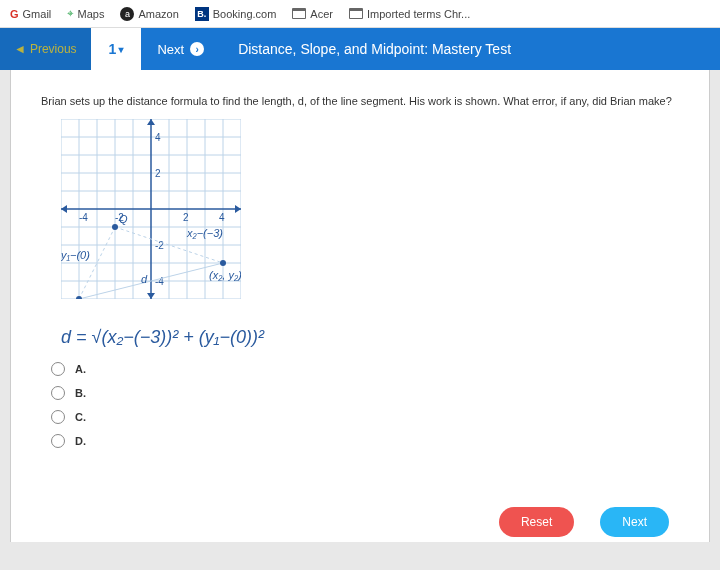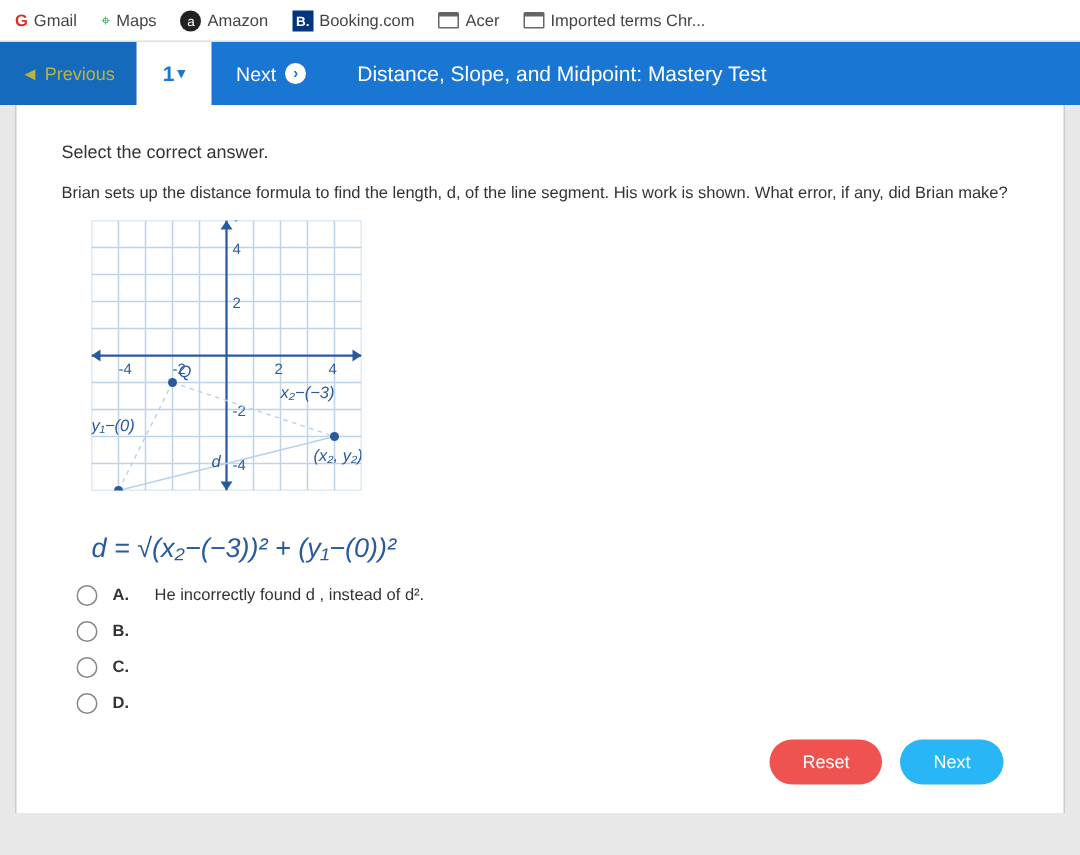--- a/index.html
+++ b/index.html
@@ -20,21 +20,21 @@
 .grid{position:absolute;left:20px;top:10px;width:180px;height:180px}
 .grid line{stroke:#bcd3e8;stroke-width:1}
 .grid .axis{stroke:#2a5a9e;stroke-width:1.5}
 .grid text{font-size:10px;fill:#2a5a9e}
 .grid .lbl{font-style:italic;font-size:11px}
 .formula{font-size:18px;font-style:italic;color:#2a5a9e;margin:8px 0 14px 20px}
 .choices{margin-left:10px}
 .choice{display:flex;align-items:center;gap:10px;margin:10px 0;font-size:11px;color:#333;cursor:pointer}
 .radio{width:14px;height:14px;border:1px solid #888;border-radius:50%;flex-shrink:0}
 .letter{font-weight:bold;width:18px}
-.footer{position:absolute;bottom:19px;right:40px;display:flex;gap:12px}
+.footer{position:absolute;bottom:5px;right:40px;display:flex;gap:26px}
 .btn{padding:8px 22px;border-radius:16px;color:#fff;font-size:12px;cursor:pointer;border:none}
 .btn-reset{background:#ef5350}
 .btn-next{background:#29b6f6}
 .folder-icon{width:14px;height:11px;border:1px solid #666;border-top:3px solid #666;border-radius:1px;display:inline-block}
 </style>
 </head>
 <body>
 
 <div class="bookmarks">
   <div class="bm-item">
@@ -73,21 +73,20 @@
       <span class="chk">▾</span>
     </div>
   <div class="next-btn">
       <span>Next</span>
       <span class="circ">›</span>
     </div>
   <div class="title">Distance, Slope, and Midpoint: Mastery Test</div>
 </div>
 
 <div class="content">
-  <div class="instr">Select the correct answer.</div>
   <div class="stem">Brian sets up the distance formula to find the length, d, of the line segment. His work is shown. What error, if any, did Brian make?</div>
 
   <div class="graph">
     <svg class="grid" viewBox="0 0 180 180">
 
       <g>
         <line x1="0" y1="0" x2="180" y2="0"></line>
           <line x1="0" y1="18" x2="180" y2="18"></line>
           <line x1="0" y1="36" x2="180" y2="36"></line>
           <line x1="0" y1="54" x2="180" y2="54"></line>
@@ -144,21 +143,20 @@
       <text x="80" y="164" class="lbl">d</text>
     </svg>
   </div>
 
   <div class="formula">d = √(x₂−(−3))² + (y₁−(0))²</div>
 
   <div class="choices">
     <div class="choice">
       <span class="radio"></span>
       <span class="letter">A.</span>
-      <span>He incorrectly found d , instead of d².</span>
     </div>
     <div class="choice">
       <span class="radio"></span>
       <span class="letter">B.</span>
     </div>
     <div class="choice">
       <span class="radio"></span>
       <span class="letter">C.</span>
     </div>
     <div class="choice">

